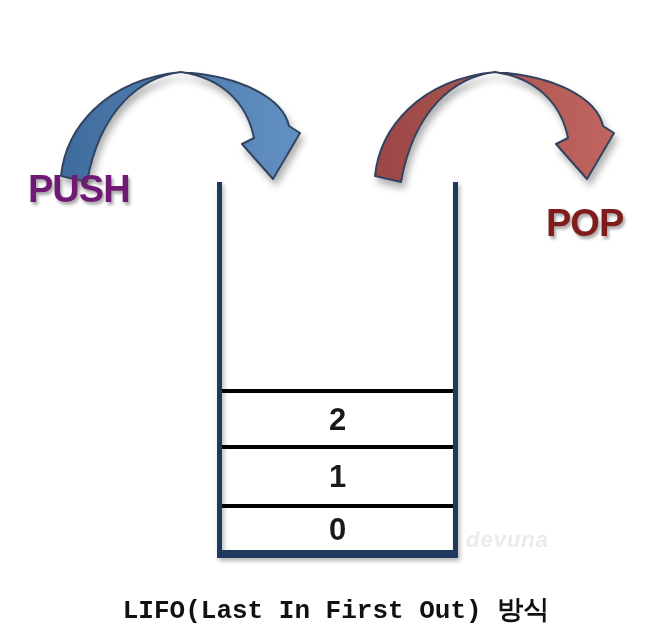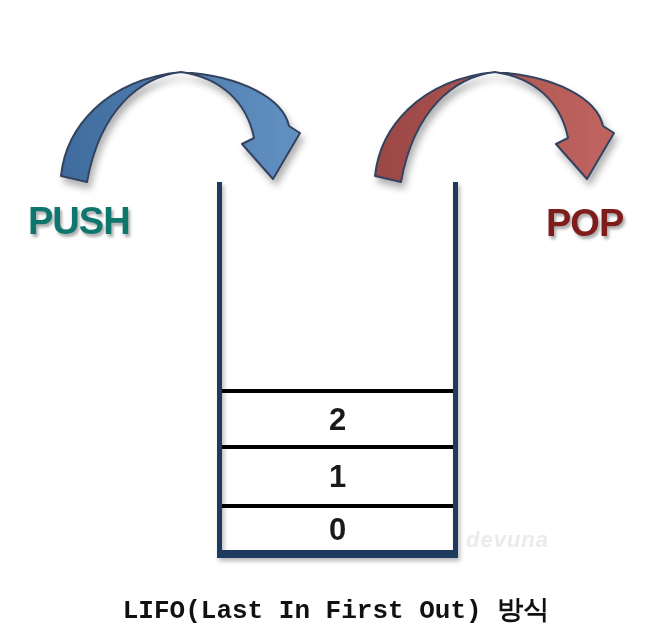--- a/index.html
+++ b/index.html
@@ -8,21 +8,21 @@
     font-family:"Liberation Sans",sans-serif;overflow:hidden;
   }
   .arrows-svg{position:absolute;left:0;top:0;width:654px;height:642px;pointer-events:none;}
 
   .op-label{
     position:absolute;font-weight:bold;font-size:38px;letter-spacing:-1px;
     font-family:"Liberation Sans",sans-serif;
     text-shadow:2px 3px 3px rgba(90,90,90,0.5);
     white-space:nowrap;
   }
-  .push-label{left:28px;top:200px;color:#0f766e;}
+  .push-label{left:28px;top:168px;color:#701a75;}
   .pop-label{left:546px;top:202px;color:#7f1d1d;}
 
   .stack{position:absolute;left:217px;top:182px;width:241px;height:376px;}
   .stack-walls{
     position:absolute;inset:0;
     border-left:5px solid #1E3A5F;
     border-right:5px solid #1E3A5F;
     border-bottom:8px solid #1E3A5F;
     box-sizing:border-box;
     filter:drop-shadow(2px 3px 2px rgba(0,0,0,0.28));

